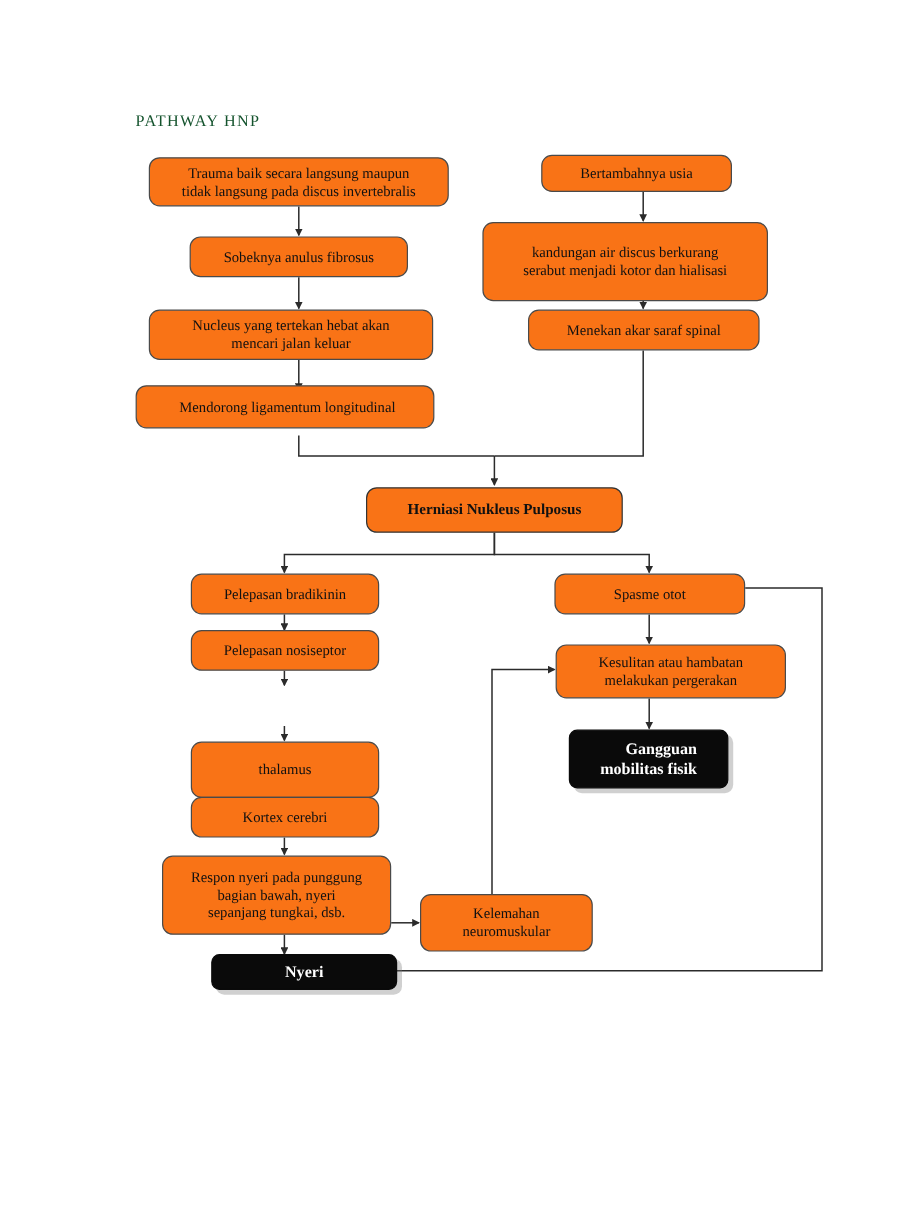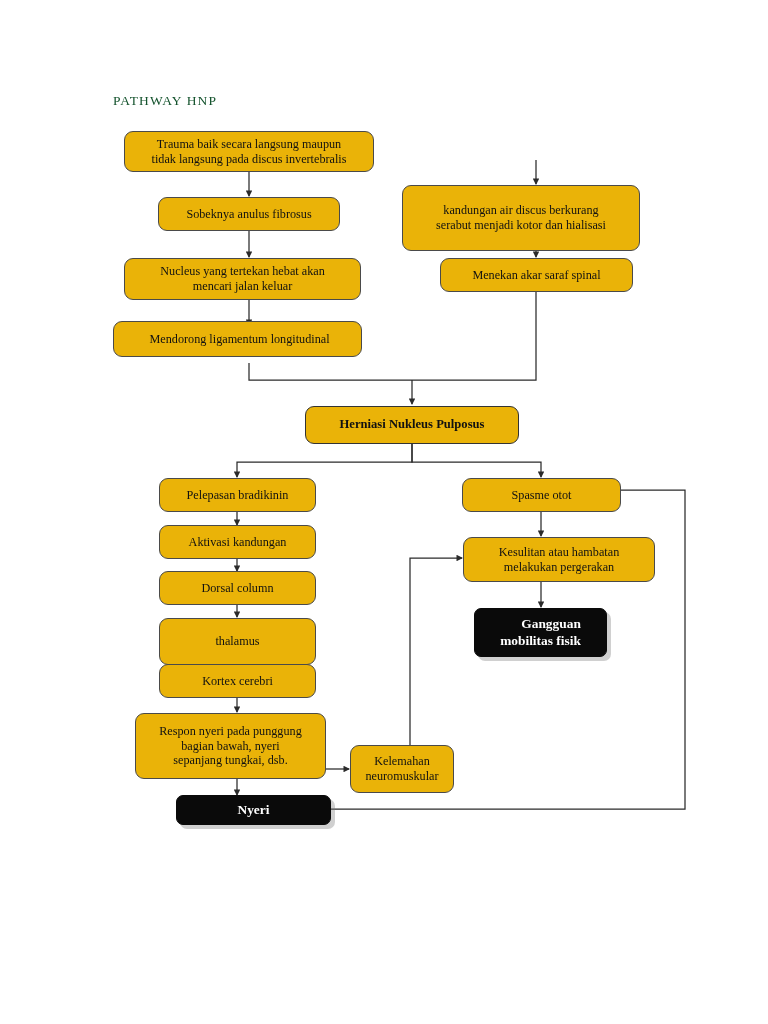--- a/index.html
+++ b/index.html
@@ -35,21 +35,21 @@
     letter-spacing: 1.1px;
     color: #14532d;
     white-space: nowrap;
     font-family: "Liberation Serif", "DejaVu Serif", serif;
   }
   .node {
     position: absolute;
     box-sizing: border-box;
     border: 1.1px solid #4a4a4a;
     border-radius: 9px;
-    background: #eab308;
+    background: #f97316;
     color: #111111;
     display: flex;
     align-items: center;
     justify-content: center;
     text-align: center;
     font-size: 12.2px;
     line-height: 1.22;
     padding: 2px 6px;
     z-index: 3;
   }
@@ -122,20 +122,23 @@
 
       <path d="M 621 490 L 685 490 L 685 809 L 318 809" marker-end="url(#arrow)"></path>
     </g>
   </svg>
 
   <div class="node" style="left:124px; top:131px; width:250px; height:41px;">
     <span class="lbl">Trauma baik secara langsung maupun
 tidak langsung pada discus invertebralis</span>
   </div>
 
+  <div class="node" style="left:451px; top:129px; width:159px; height:31px;">
+    <span class="lbl">Bertambahnya usia</span>
+  </div>
 
   <div class="node" style="left:158px; top:197px; width:182px; height:34px;">
     <span class="lbl">Sobeknya anulus fibrosus</span>
   </div>
 
   <div class="node" style="left:402px; top:185px; width:238px; height:66px;">
     <span class="lbl">kandungan air discus berkurang
 serabut menjadi kotor dan hialisasi</span>
   </div>
 
@@ -158,52 +161,49 @@
 
   <div class="node" style="left:159px; top:478px; width:157px; height:34px;">
     <span class="lbl">Pelepasan bradikinin</span>
   </div>
 
   <div class="node" style="left:462px; top:478px; width:159px; height:34px;">
     <span class="lbl">Spasme otot</span>
   </div>
 
   <div class="node" style="left:159px; top:525px; width:157px; height:34px;">
-    <span class="lbl">Aktivasi kandungan</span>
+    <span class="lbl">Pelepasan nosiseptor</span>
   </div>
 
   <div class="node" style="left:463px; top:537px; width:192px; height:45px;">
     <span class="lbl">Kesulitan atau hambatan
 melakukan pergerakan</span>
   </div>
 
-  <div class="node" style="left:159px; top:571px; width:157px; height:34px;">
-    <span class="lbl">Dorsal column</span>
-  </div>
 
   <div class="node dark" style="left:474px; top:608px; width:133px; height:49px;text-align:right;">
     <span class="lbl">Gangguan
 mobilitas fisik</span>
   </div>
 
   <div class="node" style="left:159px; top:618px; width:157px; height:47px;">
     <span class="lbl">thalamus</span>
   </div>
 
   <div class="node" style="left:159px; top:664px; width:157px; height:34px;">
     <span class="lbl">Kortex cerebri</span>
   </div>
 
   <div class="node" style="left:135px; top:713px; width:191px; height:66px;">
     <span class="lbl">Respon nyeri pada punggung
 bagian bawah, nyeri
 sepanjang tungkai, dsb.</span>
   </div>
 
-  <div class="node" style="left:350px; top:745px; width:104px; height:48px;">
+  <div class="node" style="left:350px; top:745px; width:144px; height:48px;">
     <span class="lbl">Kelemahan
 neuromuskular</span>
   </div>
 
   <div class="node dark" style="left:176px; top:795px; width:155px; height:30px;">
     <span class="lbl">Nyeri</span>
   </div>
 
 </div>
 

